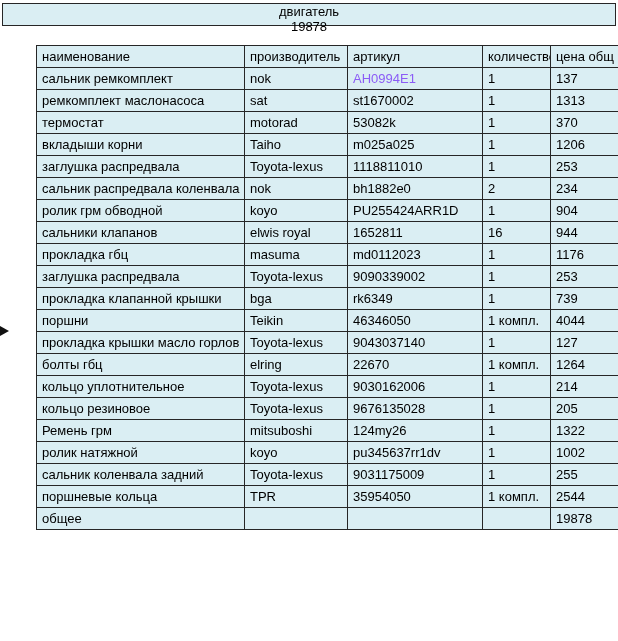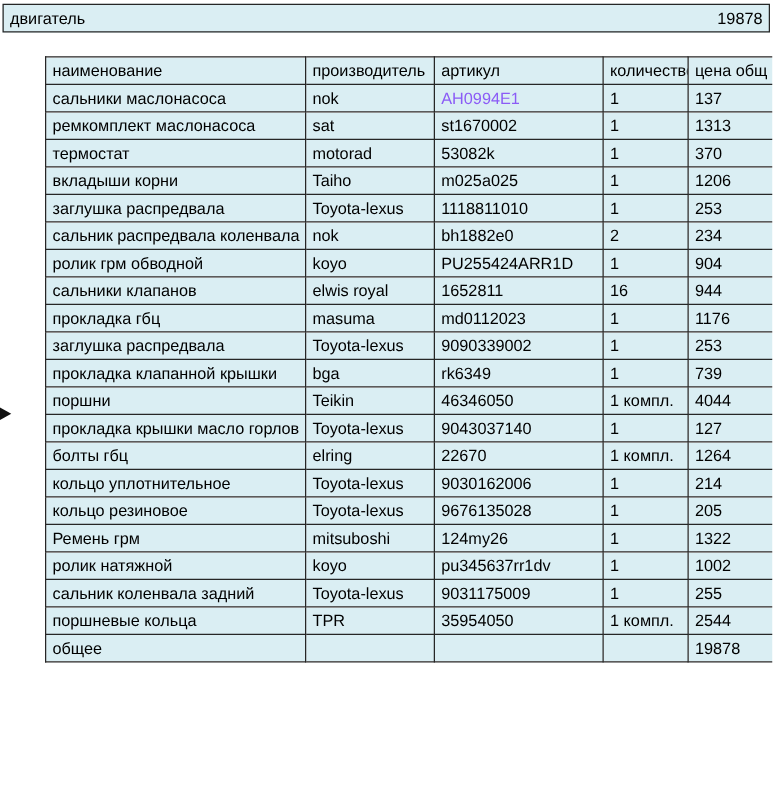--- a/index.html
+++ b/index.html
@@ -12,20 +12,21 @@
     background: #ffffff;
     font-family: "Liberation Sans", "DejaVu Sans", sans-serif;
     font-size: 13px;
     color: #000000;
   }
   .title-row {
     display: flex; justify-content: space-between; align-items: center;
     width: 614px; height: 23px;
     background: #daeef3;
     border: 1px solid #262626;
+    flex-direction: column;
   }
   .title-row .cell { padding: 0 5px; white-space: nowrap; }
   .gap { height: 19px; }
   table.parts {
     border-collapse: collapse;
     table-layout: fixed;
     width: 614px;
     margin-left: 34px;
   }
   table.parts th, table.parts td {
@@ -75,21 +76,21 @@
       <tr>
         <th class="th-name">наименование</th>
         <th>производитель</th>
         <th>артикул</th>
         <th>количество</th>
         <th>цена общ</th>
       </tr>
     </thead>
     <tbody>
         <tr>
-          <td>сальники маслонасоса</td>
+          <td>сальник ремкомплект</td>
           <td>nok</td>
           <td class="muted" style="color: #8b5cf6;">AH0994E1</td>
           <td>1</td>
           <td class="num">137</td>
         </tr>
         <tr>
           <td>ремкомплект маслонасоса</td>
           <td>sat</td>
           <td>st1670002</td>
           <td>1</td>

